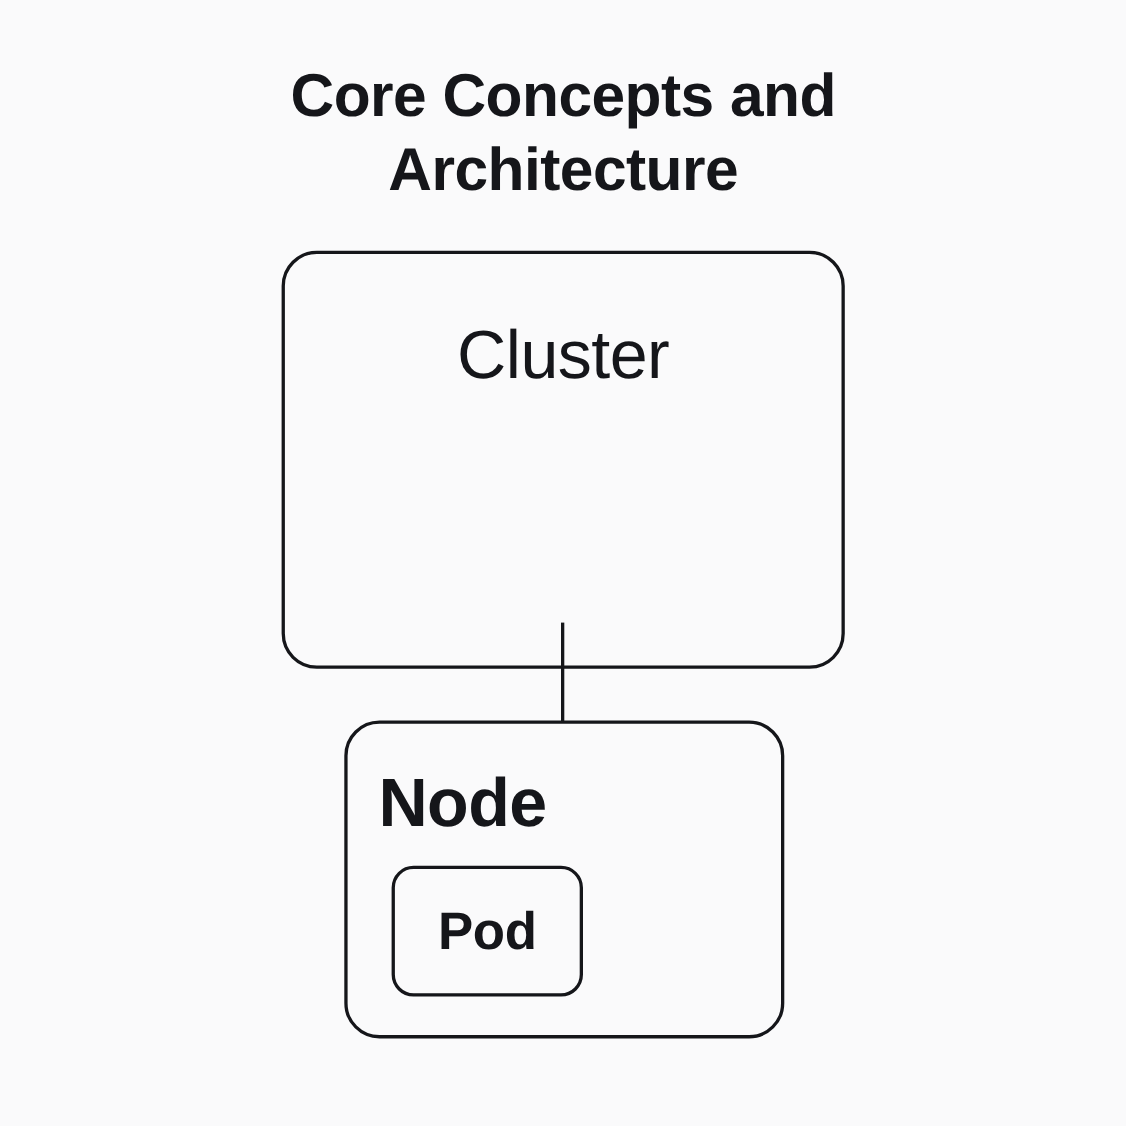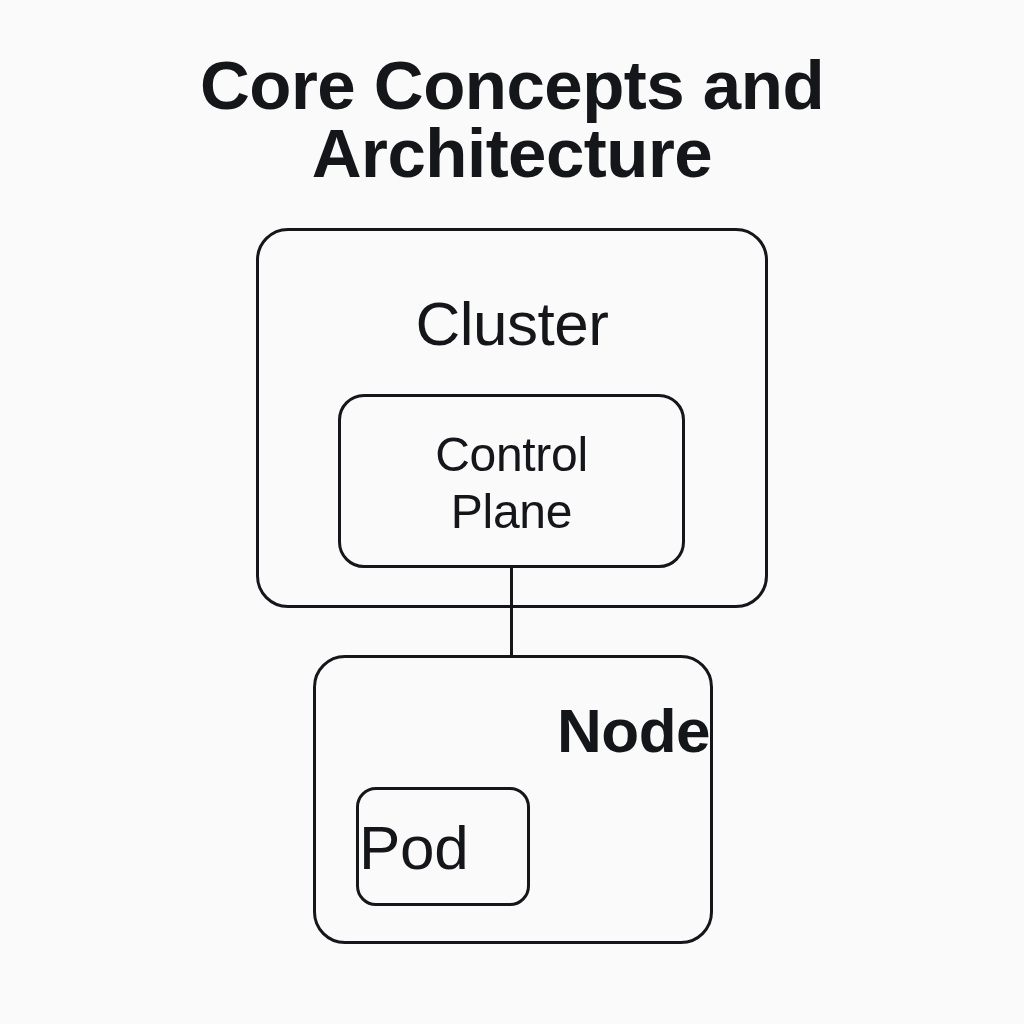--- a/index.html
+++ b/index.html
@@ -22,21 +22,21 @@
     background: #fafafb;
   }
 
   
   #diagram-title {
     position: absolute;
     left: 0;
     top: 52px;
     width: 1024px;
     text-align: center;
-    font-size: 69px;
+    font-size: 55px;
     font-weight: bold;
     line-height: 68px;
     letter-spacing: -0.5px;
     color: #15161a;
     white-space: pre-line;
   }
 
   
   .node-box {
     position: absolute;
@@ -92,42 +92,44 @@
     top: 655px;
     width: 400px;
     height: 289px;
     border-radius: 32px;
   }
   #node-label {
     position: absolute;
     left: 0;
     top: 42px;
     width: 100%;
-    text-align: right;
+    text-align: left;
     font-size: 62px;
     font-weight: bold;
     line-height: 62px;
     letter-spacing: -0.5px;
+    padding-left: 28px;
   }
 
   
   #pod-box {
     left: 356px;
     top: 787px;
     width: 174px;
     height: 119px;
     border-radius: 20px;
   }
   #pod-label {
     position: absolute;
     left: 0;
     top: 31px;
     width: 100%;
-    font-size: 62px;
-    font-weight: normal;
+    text-align: center;
+    font-size: 48px;
+    font-weight: bold;
     line-height: 54px;
     letter-spacing: -0.3px;
   }
 
   
   #connector-control-plane-node {
     position: absolute;
     left: 510px;
     top: 566px;
     width: 3px;
@@ -140,24 +142,20 @@
 
 <div id="canvas">
 
   <div id="diagram-title">Core Concepts and
 Architecture</div>
 
   <div id="cluster-box" class="node-box">
     <div id="cluster-label">Cluster</div>
   </div>
 
-  <div id="control-plane-box" class="node-box">
-    <div id="control-plane-label">Control
-Plane</div>
-  </div>
 
   <div id="connector-control-plane-node"></div>
 
   <div id="node-box" class="node-box">
     <div id="node-label">Node</div>
   </div>
 
   <div id="pod-box" class="node-box">
     <div id="pod-label">Pod</div>
   </div>

